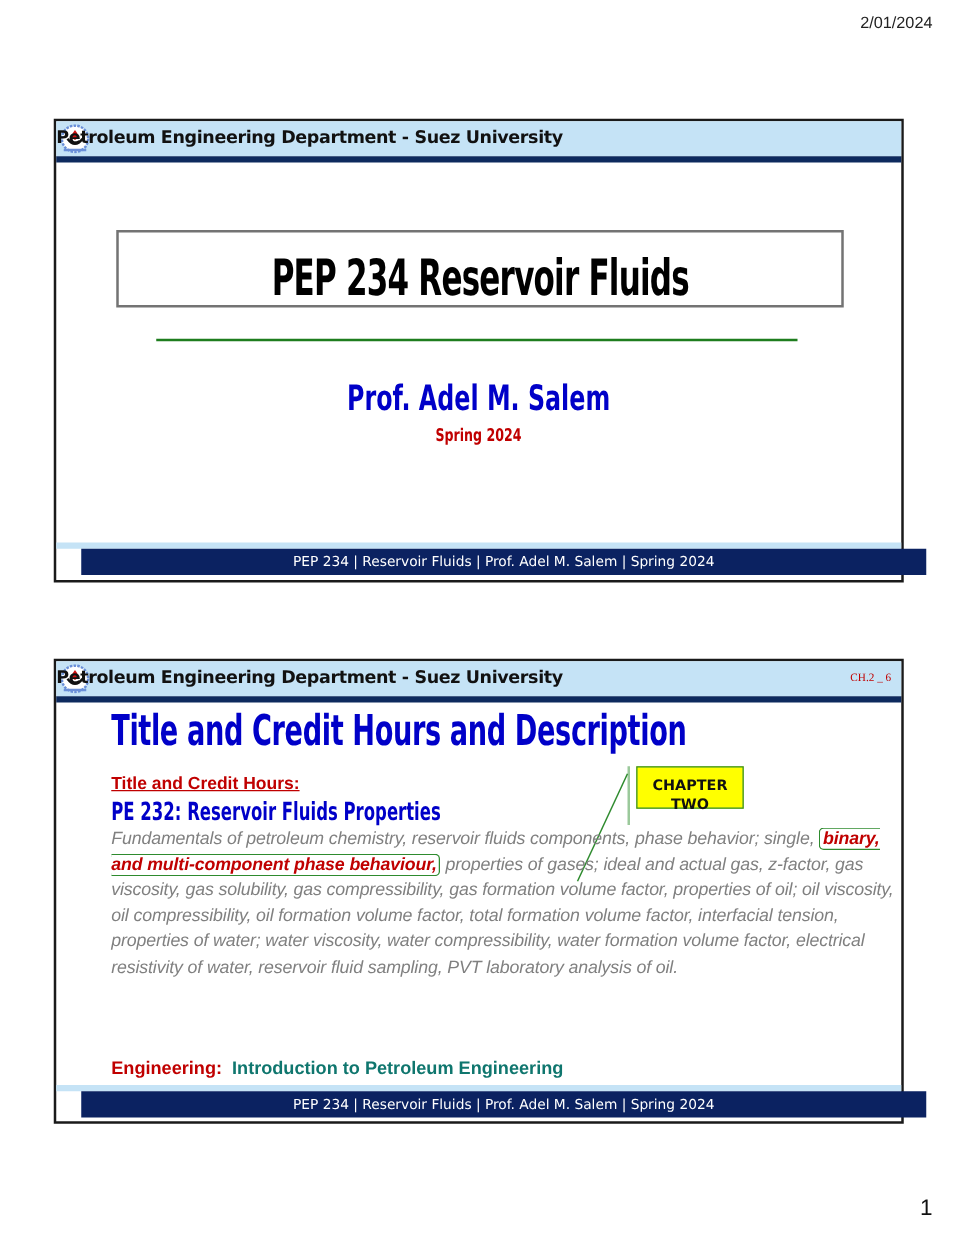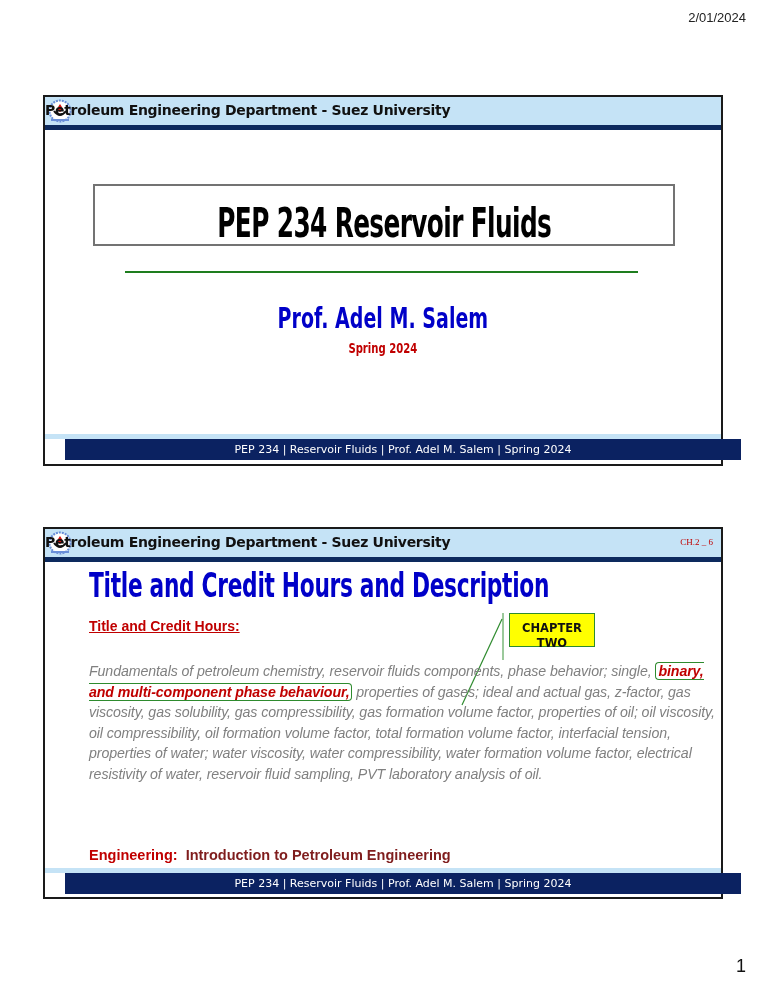--- a/index.html
+++ b/index.html
@@ -35,21 +35,21 @@
   .ch-label { position:absolute; right:8px; top:8px; font-family:"Liberation Serif", serif; font-size:9px; color:#c00000; }
   .s2-title { position:absolute; left:44px; top:36px; font-size:34px; color:#0000c8; white-space:nowrap; }
   .s2-title span { display:inline-block; transform:scaleX(0.64); transform-origin:left center; font-family:"DejaVu Sans", sans-serif; font-weight:bold; letter-spacing:-0.5px; }
   .credit-label { position:absolute; left:44px; top:89px; font-size:14px; color:#c00000; text-decoration:underline; font-weight:bold; }
   .course-name { position:absolute; left:44px; top:108px; font-size:20px; color:#0000c8; white-space:nowrap; }
   .course-name span { display:inline-block; transform:scaleX(0.66); transform-origin:left center; font-family:"DejaVu Sans", sans-serif; font-weight:bold; }
   .desc { position:absolute; left:44px; top:132px; width:630px; font-size:14.2px; line-height:20.5px; color:#808080; letter-spacing:-0.1px;font-style:italic; }
   .hl { color:#c00000; font-weight:bold; border:1.5px solid #2e8b2e; border-radius:4px; padding:0 2px; }
   .prereq { position:absolute; left:44px; top:318px; font-size:14.5px; font-weight:bold; white-space:nowrap; }
   .prereq-label { color:#c00000; }
-  .prereq-value { color:#7f1d1d; margin-left:8px; }
+  .prereq-value { color:#0f766e; margin-left:8px; }
 
   .callout { position:absolute; left:464px; top:84px; width:86px; height:34px; background:#ffff00; border:1.5px solid #2e8b2e; box-sizing:border-box; text-align:center; font-family:"DejaVu Sans", sans-serif; font-weight:bold; font-size:11.5px; line-height:15px; padding-top:7px; color:#111; }
   .callout-bar { position:absolute; left:457px; top:84px; width:2px; height:47px; background:#9bc99b; }
 </style>
 </head>
 <body>
 
 <div class="abs page-date">2/01/2024</div>
 
 <div class="slide slide1">
@@ -83,20 +83,21 @@
       <path d="M7 12 Q13 20 19 12" fill="none" stroke="#111" stroke-width="2"></path>
       <rect x="4" y="20" width="18" height="2" fill="#6a8fd8"></rect>
     </svg>
     <div class="hdr-title">Petroleum Engineering Department - Suez University</div>
     <div class="ch-label">CH.2 _ 6</div>
   </div>
   <div class="hdr-line"></div>
 
   <div class="s2-title"><span>Title and Credit Hours and Description</span></div>
   <div class="credit-label">Title and Credit Hours:</div>
+  <div class="course-name"><span>PE 232: Reservoir Fluids Properties</span></div>
 
   <div class="callout-bar"></div>
   <div class="callout">
     <div>CHAPTER</div>
     <div>TWO</div>
   </div>
   <svg class="abs" style="left:0;top:0;width:680px;height:372px;pointer-events:none;">
     <line x1="457" y1="90" x2="417" y2="176" stroke="#2e8b2e" stroke-width="1.2"></line>
   </svg>
 

